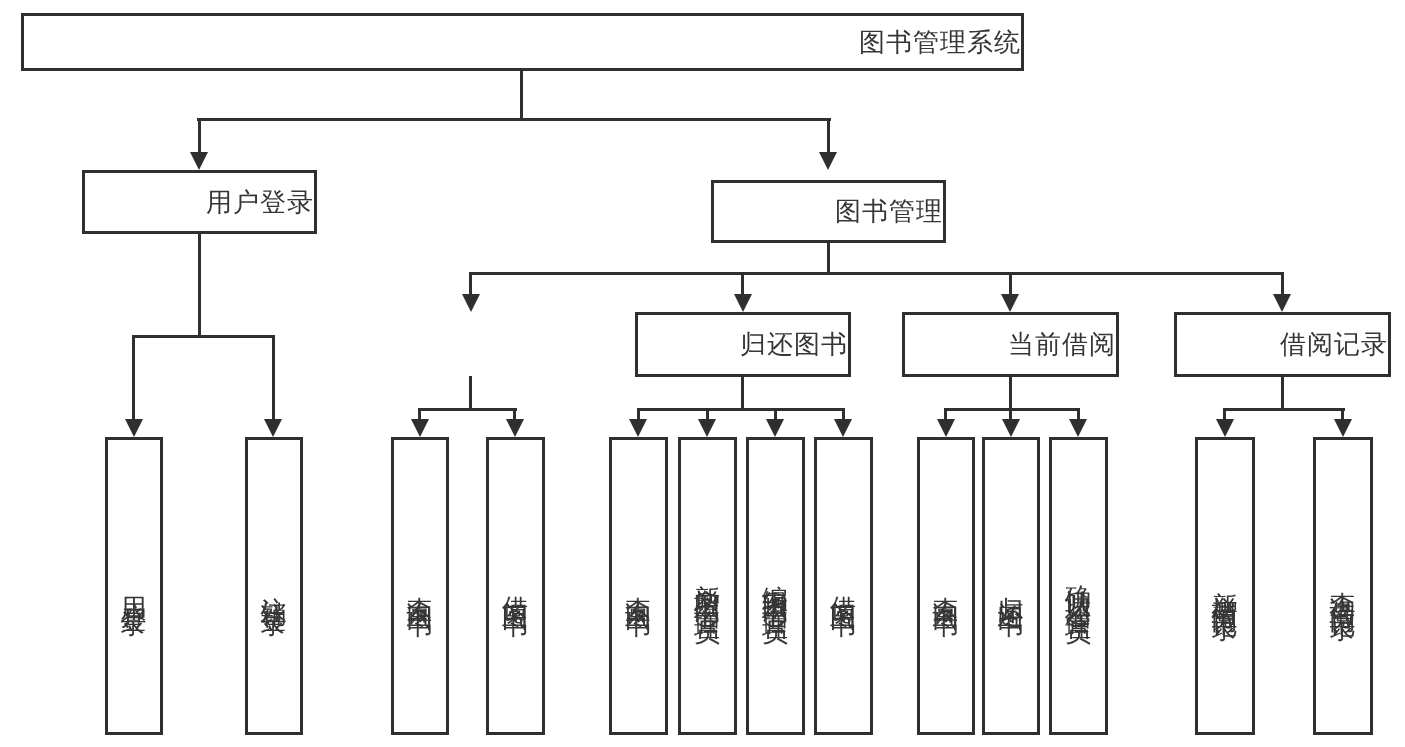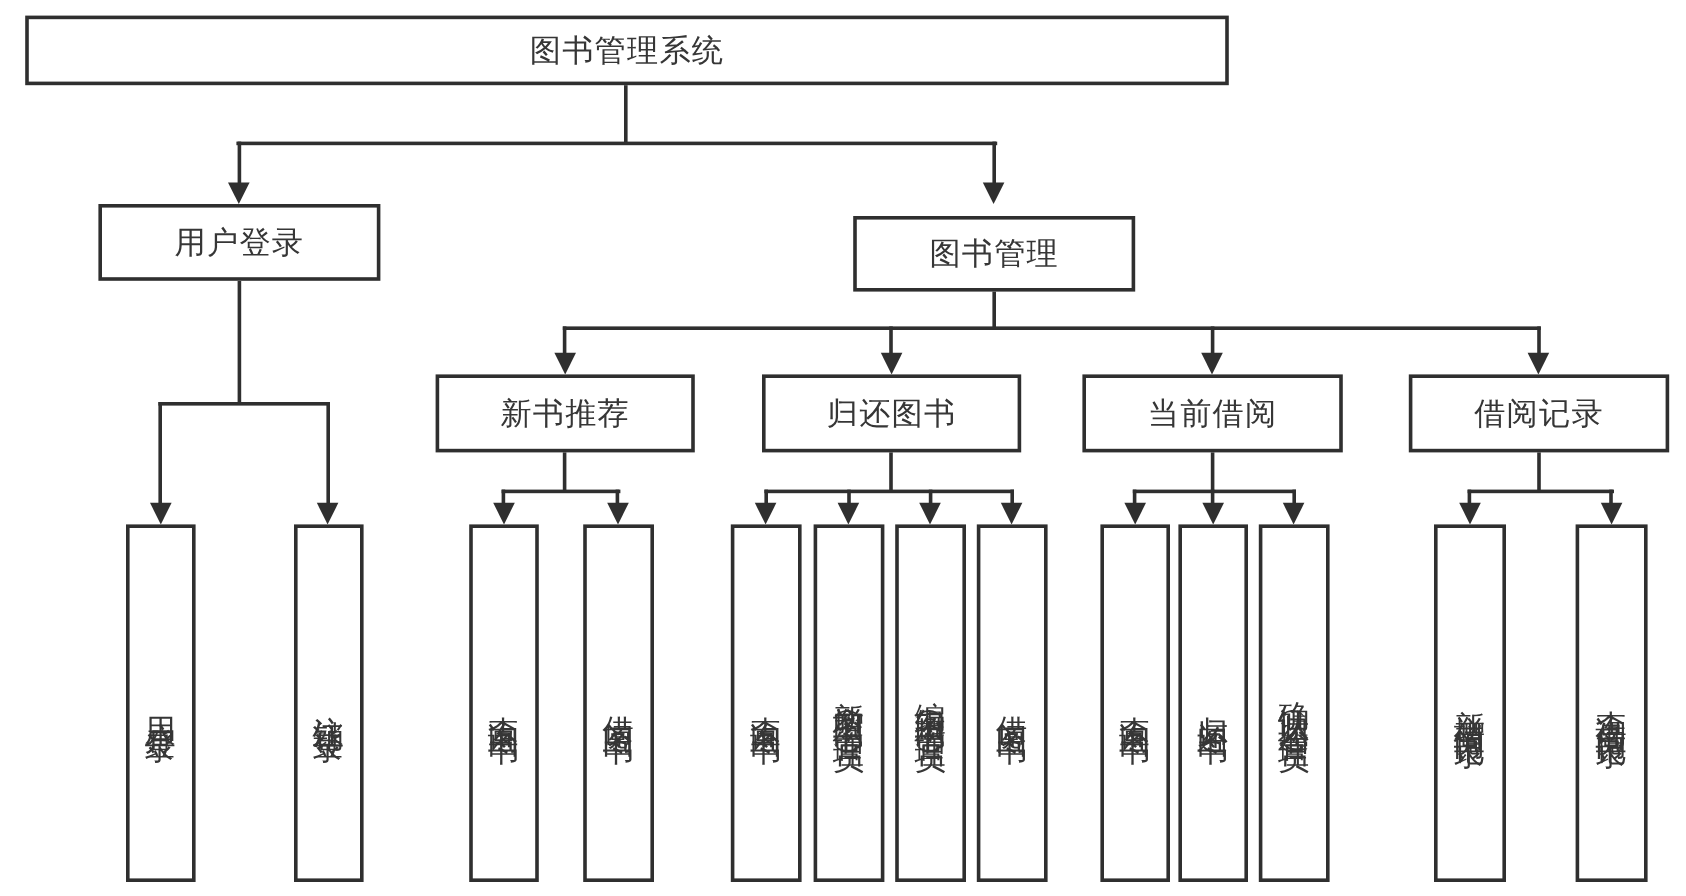--- a/index.html
+++ b/index.html
@@ -3,21 +3,21 @@
 <meta charset="utf-8">
 <style>
   html,body{margin:0;padding:0;background:#ffffff;}
   .stage{
     position:relative;width:1405px;height:747px;background:#ffffff;overflow:hidden;
     font-family:"Liberation Sans",sans-serif;color:#363636;
   }
   
   .box{
     position:absolute;box-sizing:border-box;border:3px solid #2f2f2f;background:#ffffff;
-    display:flex;align-items:center;justify-content:center;
+    display:flex;align-items:center;justify-content:flex-end;
     font-size:26px;letter-spacing:1px;white-space:nowrap;font-family:Liberation Mono, monospace;
   }
   
   .vbox{
     position:absolute;box-sizing:border-box;border:3px solid #2f2f2f;background:#ffffff;
     top:437px;height:298px;display:flex;align-items:center;justify-content:center;
   }
   .vtext{
     writing-mode:vertical-rl;text-orientation:mixed;
     font-size:26px;line-height:1;letter-spacing:5px;white-space:nowrap;
@@ -103,23 +103,20 @@
     <span>图书管理系统</span>
   </div>
 
   <div class="box" style="left:82px;top:170px;width:235px;height:64px">
     <span>用户登录</span>
   </div>
   <div class="box" style="left:711px;top:180px;width:235px;height:63px">
     <span>图书管理</span>
   </div>
 
-  <div class="box" style="left:363px;top:312px;width:216px;height:65px">
-    <span>新书推荐</span>
-  </div>
   <div class="box" style="left:635px;top:312px;width:216px;height:65px">
     <span>归还图书</span>
   </div>
   <div class="box" style="left:902px;top:312px;width:217px;height:65px">
     <span>当前借阅</span>
   </div>
   <div class="box" style="left:1174px;top:312px;width:217px;height:65px">
     <span>借阅记录</span>
   </div>
 

